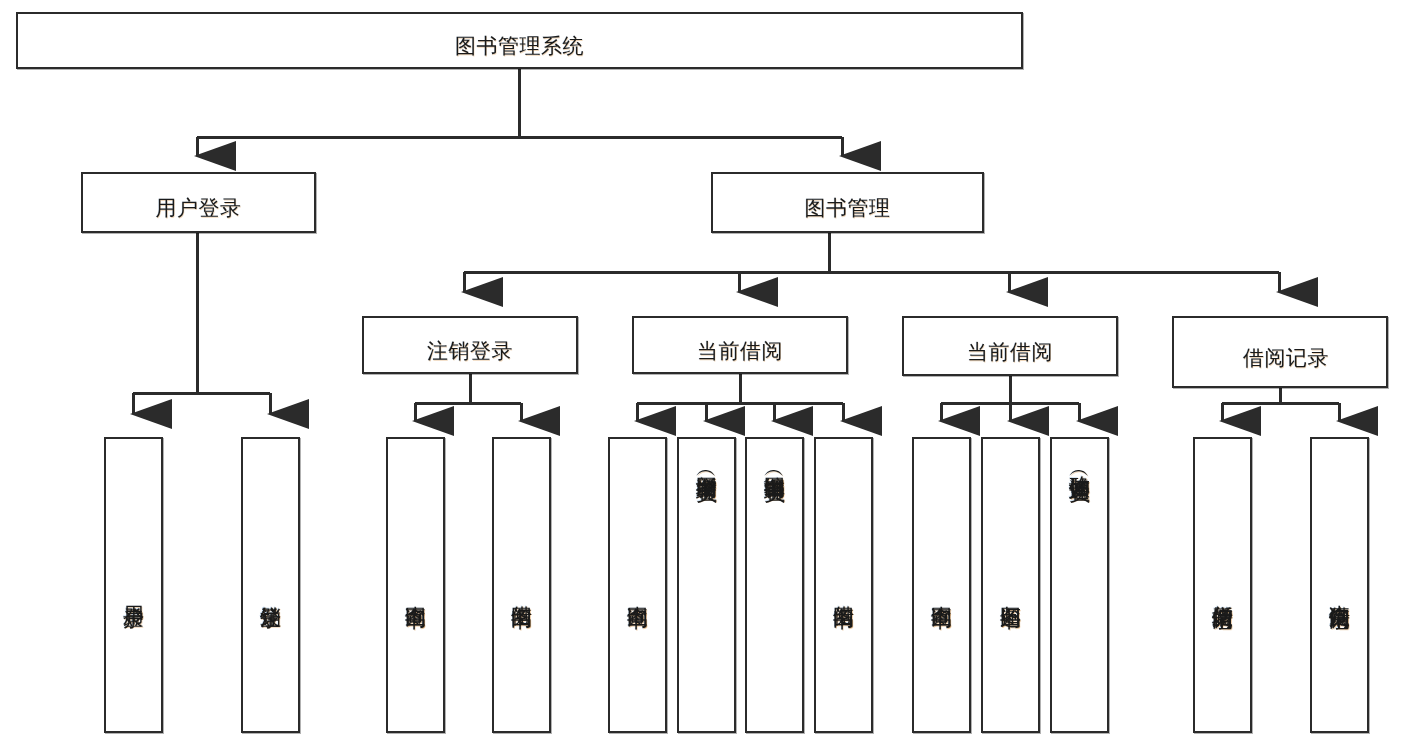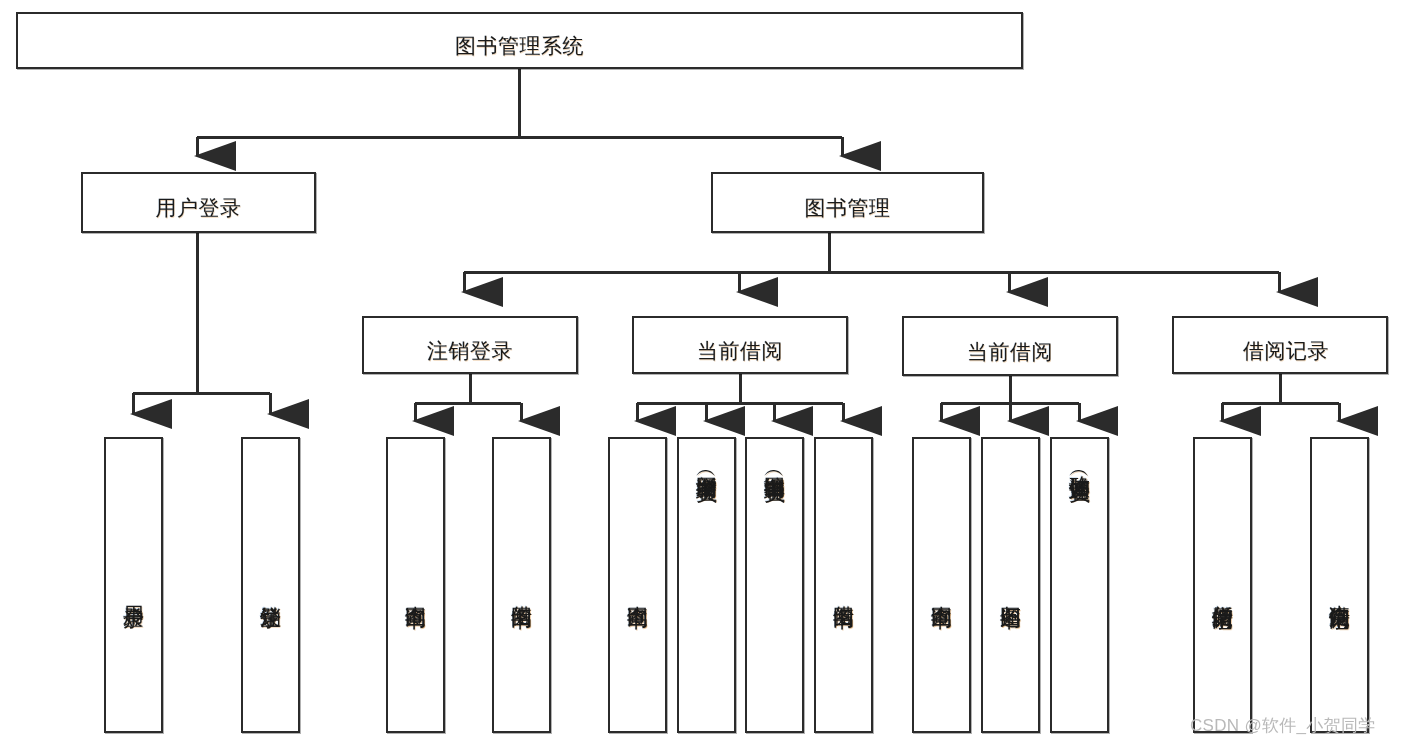--- a/index.html
+++ b/index.html
@@ -137,21 +137,21 @@
 
   <div class="node" style="left:362px; top:316px; width:216px; height:58px;">
     <span class="lbl">注销登录</span>
   </div>
   <div class="node" style="left:632px; top:316px; width:216px; height:58px;">
     <span class="lbl">当前借阅</span>
   </div>
   <div class="node" style="left:902px; top:316px; width:216px; height:60px;">
     <span class="lbl">当前借阅</span>
   </div>
-  <div class="node" style="left:1172px; top:316px; width:216px; height:58px;padding-left:12px;">
+  <div class="node" style="left:1172px; top:316px; width:216px; height:72px;padding-left:12px;">
     <span class="lbl">借阅记录</span>
   </div>
 
   <div class="node vert mid" style="left:104px; top:437px; width:59px; height:296px;">
     <span class="lbl">用户登录</span>
   </div>
   <div class="node vert mid" style="left:241px; top:437px; width:59px; height:296px;">
     <span class="lbl">注销登录</span>
   </div>
 
@@ -185,15 +185,14 @@
     <span class="lbl">确认归还（管理员）</span>
   </div>
 
   <div class="node vert mid" style="left:1193px; top:437px; width:59px; height:296px;">
     <span class="lbl">新增借阅记录</span>
   </div>
   <div class="node vert mid" style="left:1310px; top:437px; width:59px; height:296px;">
     <span class="lbl">查询借阅记录</span>
   </div>
 
-  <div id="watermark" style="left:1190px; top:714px;">CSDN @软件_小贺同学</div>
 
 </div>
 
 </body></html>

